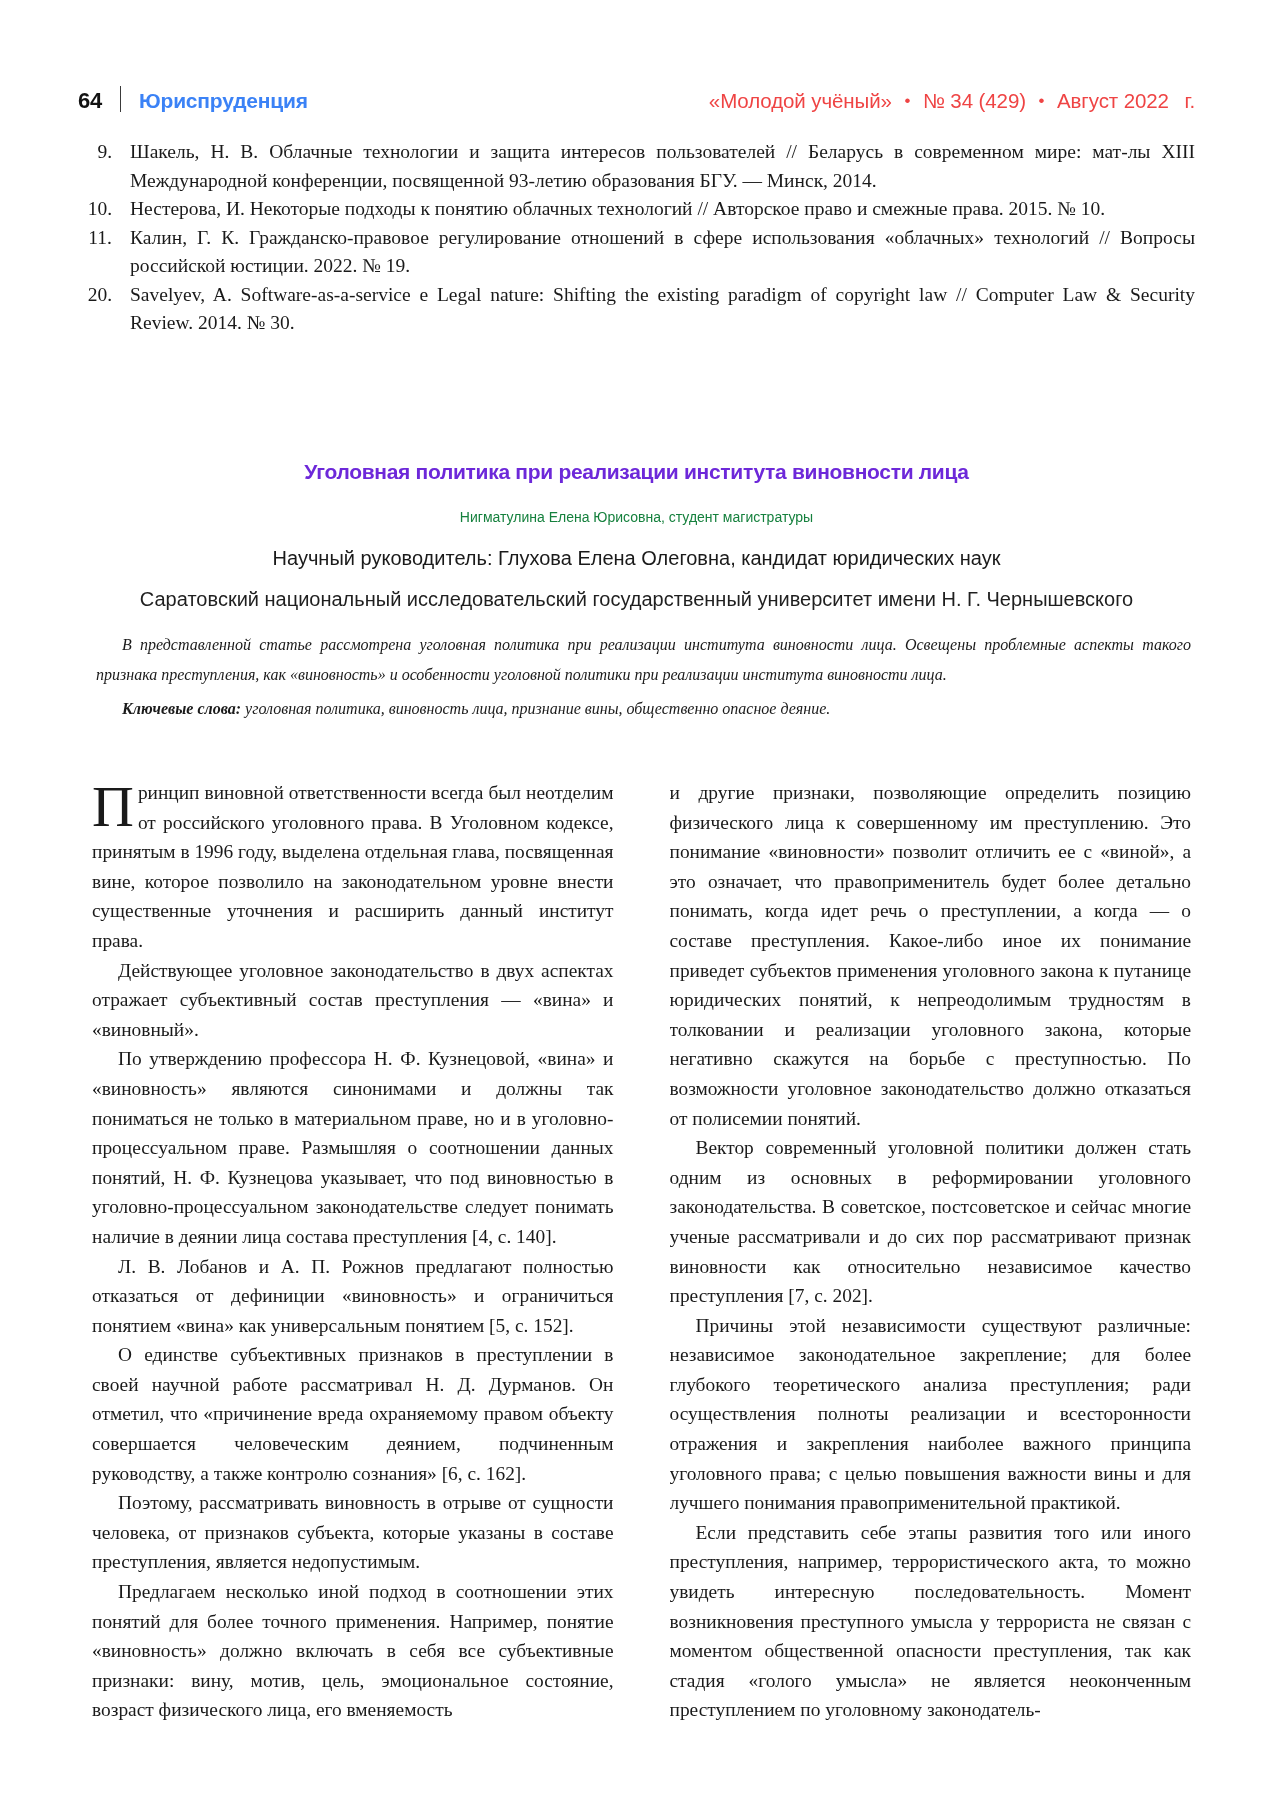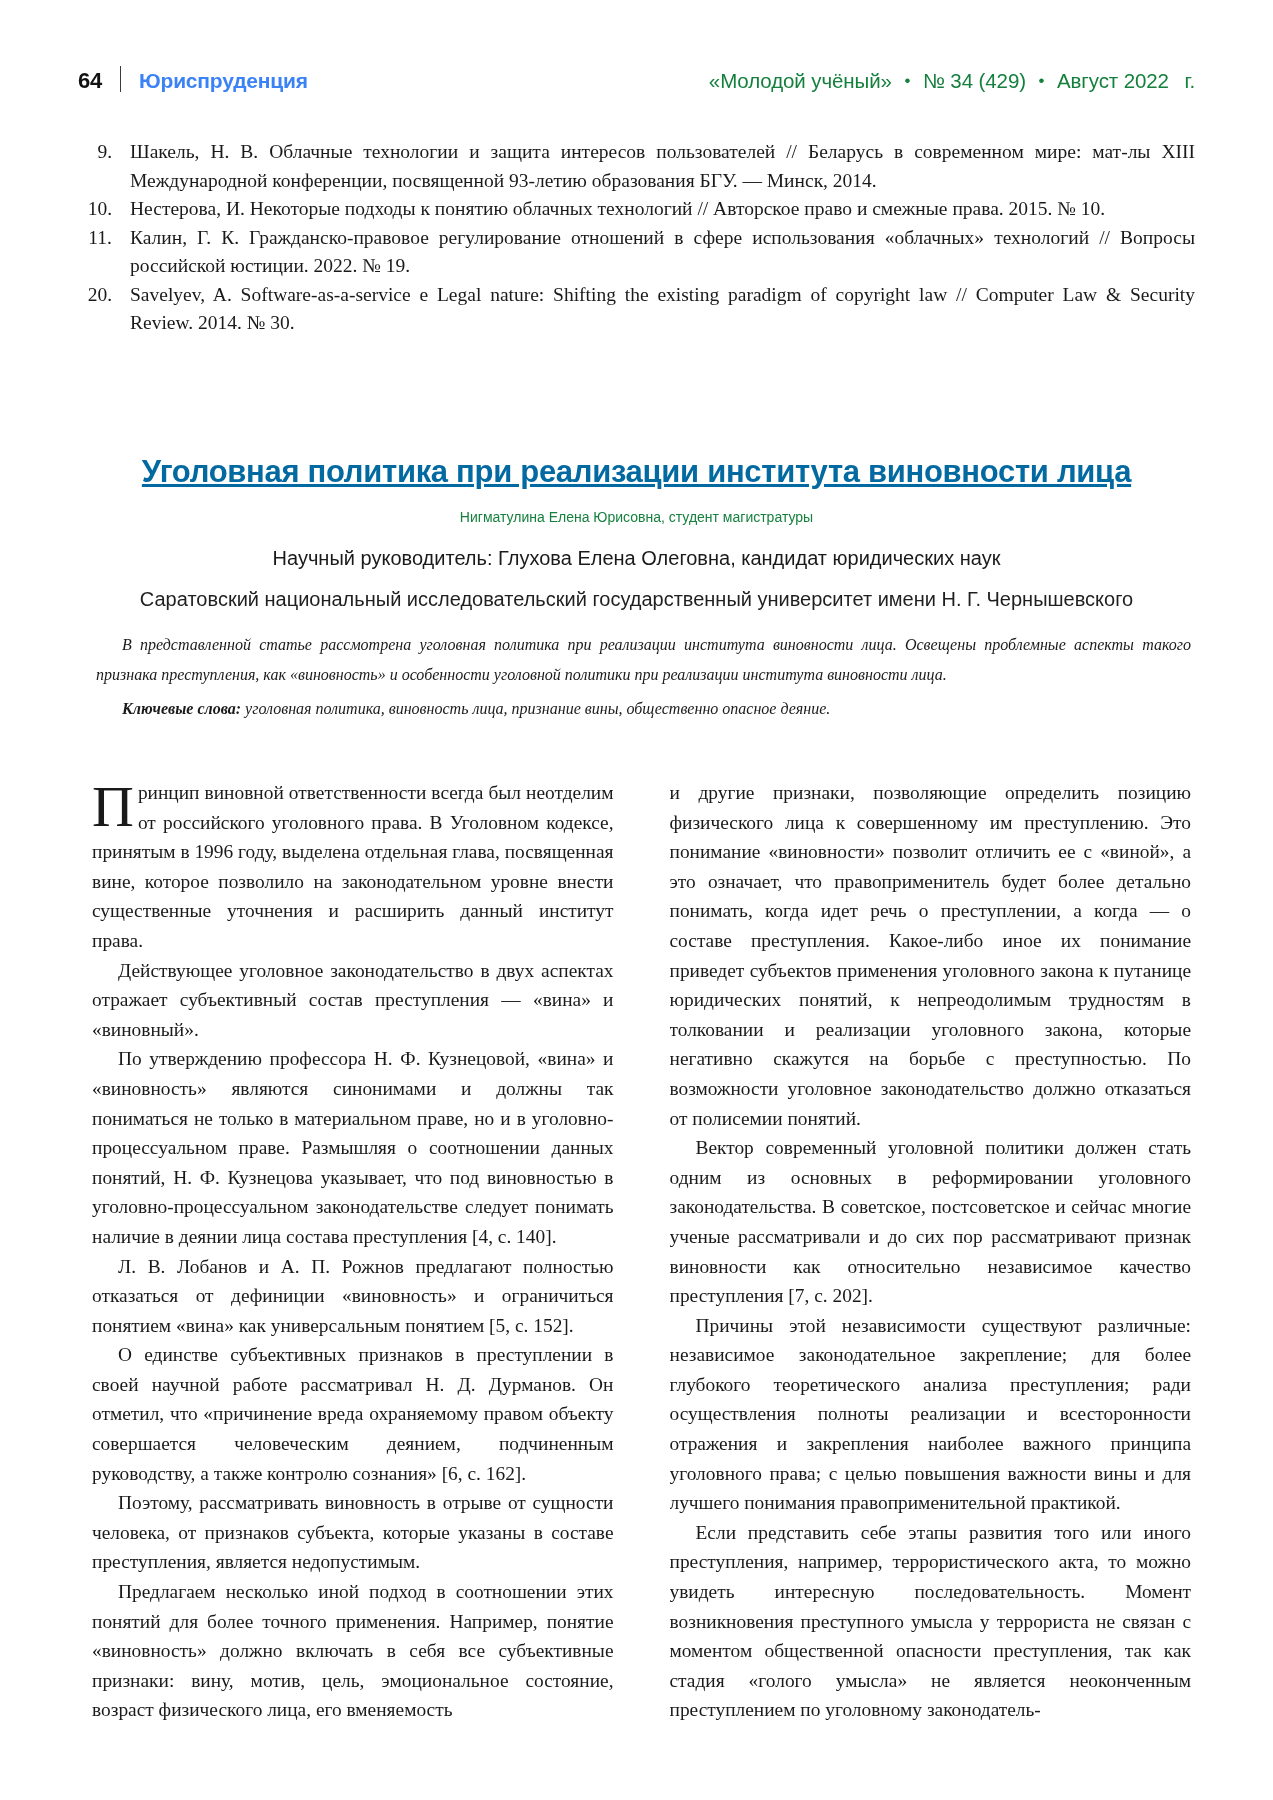--- a/index.html
+++ b/index.html
@@ -29,20 +29,21 @@
     height: 34px;
     display: flex;
     align-items: baseline;
     justify-content: space-between;
     font-family: "Liberation Sans", sans-serif;
   }
   .rh-left {
     display: flex;
     align-items: baseline;
     white-space: nowrap;
+    margin-top: 20px;
   }
   .rh-page-number {
     font-size: 22px;
     font-weight: bold;
     letter-spacing: -0.2px;
     color: #121212;
   }
   .rh-divider {
     display: inline-block;
     width: 1px;
@@ -53,21 +54,21 @@
     top: 4px;
   }
   .rh-section {
     font-size: 21px;
     font-weight: bold;
     color: #3b82f6;
     letter-spacing: -0.2px;
   }
   .rh-right {
     font-size: 20.5px;
-    color: #15803d;
+    color: #ef4444;
     white-space: nowrap;
     letter-spacing: -0.1px;
   }
   .rh-right .dot {
     padding: 0 7px;
     font-size: 17px;
     position: relative;
     top: -2px;
   }
   .rh-right .year-suffix { padding-left: 10px; }
@@ -103,27 +104,26 @@
   
   .article-head {
     position: absolute;
     left: 78px;
     right: 78px;
     top: 455px;
     text-align: center;
     font-family: "Liberation Sans", sans-serif;
   }
   .article-title {
-    font-size: 31px;
-    font-weight: bold;
-    color: #0369a1;
+    font-size: 21px;
+    font-weight: bold;
+    color: #6d28d9;
     letter-spacing: -0.3px;
     line-height: 34px;
     margin: 0 0 16px 0;
-    text-decoration: underline;
   }
   .author-line {
     font-size: 14px;
     color: #15803d;
     line-height: 25px;
     margin: 0;
   }
   .supervisor-line {
     font-size: 20px;
     color: #1a1a1a;

